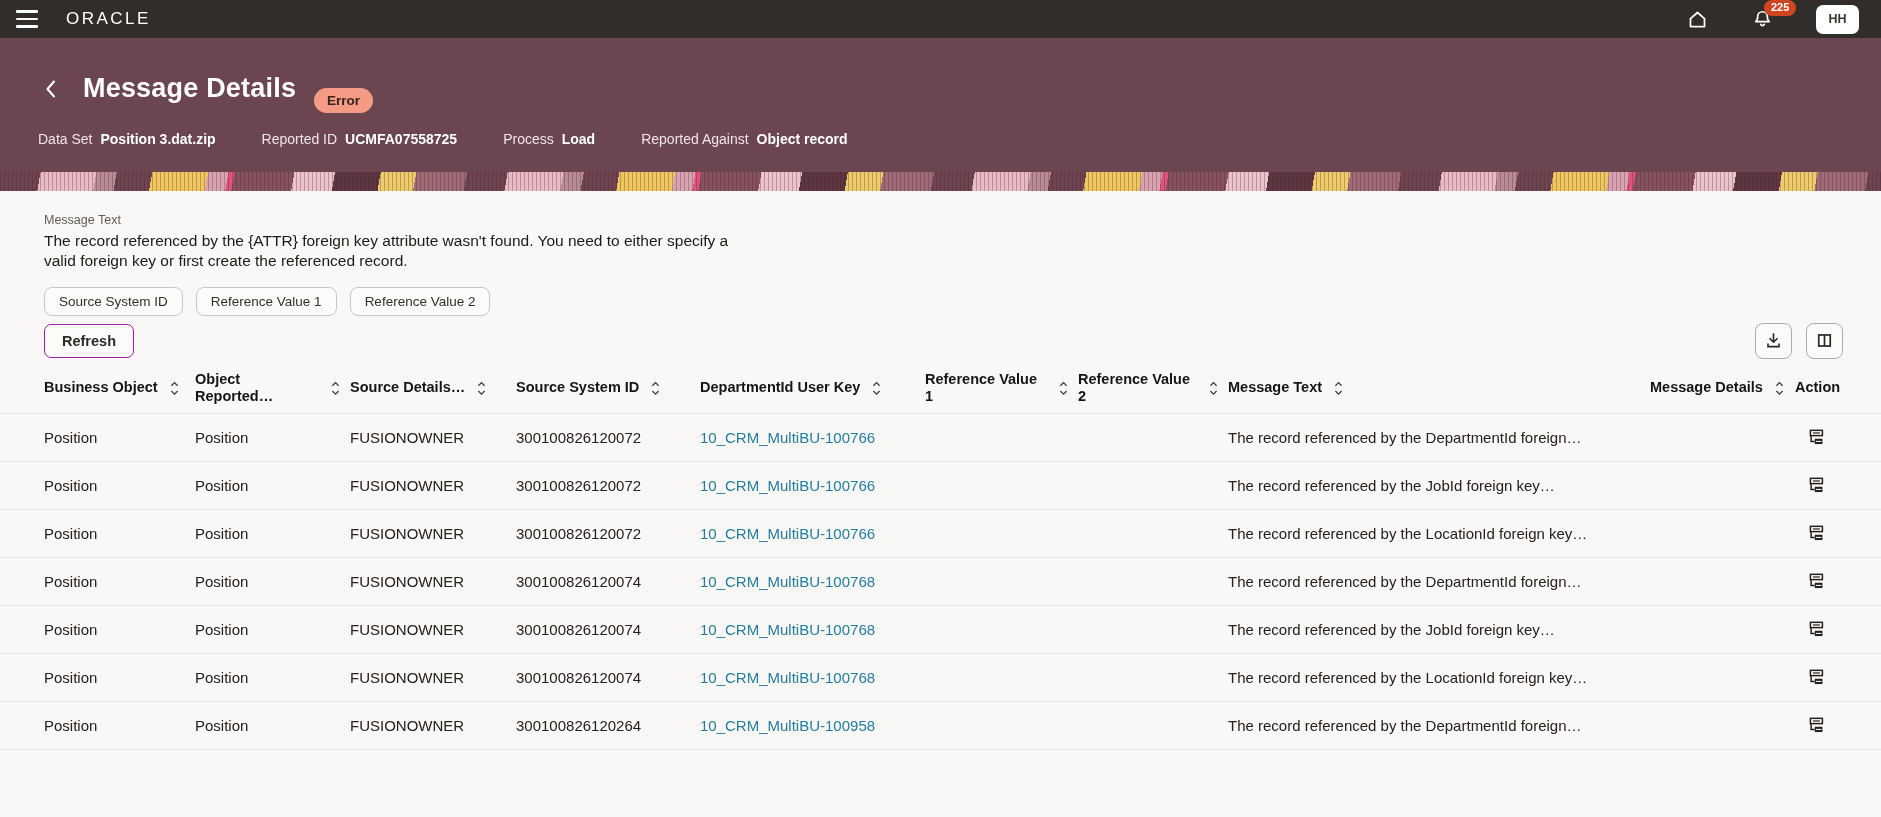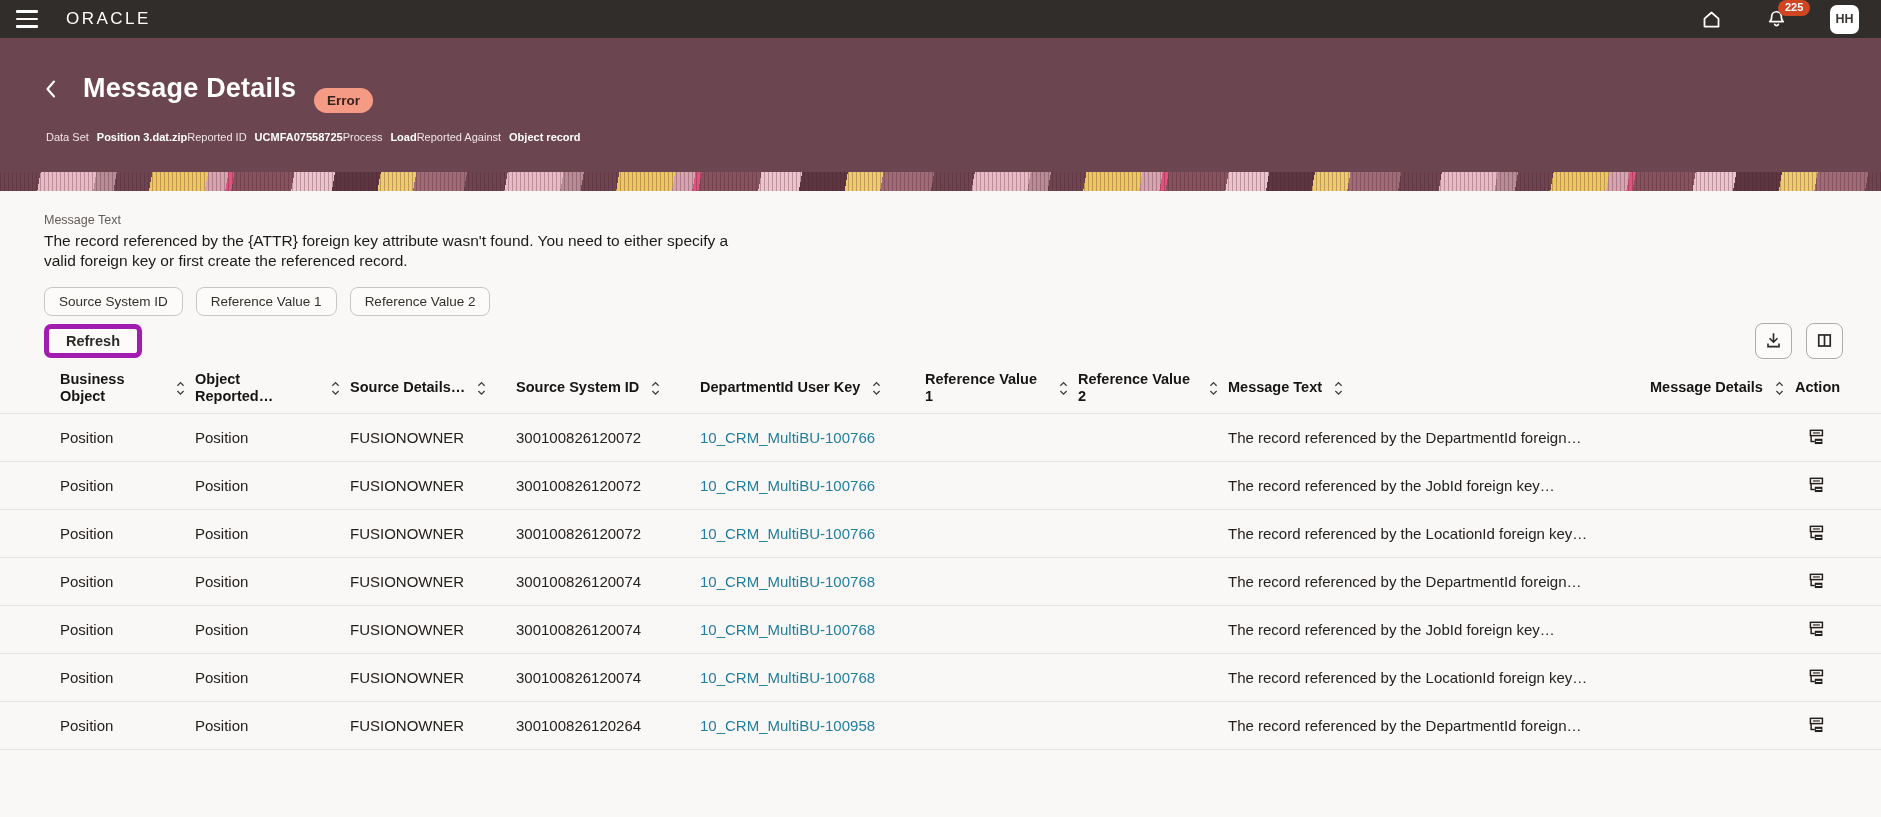--- a/index.html
+++ b/index.html
@@ -8,30 +8,30 @@
 
   
   .topbar { height:38px; background:#312d2a; display:flex; align-items:center; padding:0 22px 0 10px; }
   .hamburger { width:34px; height:34px; display:flex; flex-direction:column; justify-content:center; gap:5px; padding:0 6px; cursor:pointer; }
   .hamburger span { display:block; height:2.5px; background:#fff; border-radius:1px; }
   .logo { color:#fff; font-weight:normal; font-size:17px; letter-spacing:2.5px; margin-left:22px; }
   .topbar-right { margin-left:auto; display:flex; align-items:center; gap:42px; }
   .icon-btn-dark { background:none; border:none; cursor:pointer; position:relative; display:flex; align-items:center; }
   .notif-badge { position:absolute; top:-8px; left:13px; background:#cf4521; color:#fff; font-size:11px; font-weight:bold;
                  border-radius:999px; padding:1.5px 7px; line-height:1.2; }
-  .avatar { width:29px; height:29px; background:#fff; border-radius:7px; display:flex; align-items:center; justify-content:center;
+  .avatar { width:43px; height:29px; background:#fff; border-radius:7px; display:flex; align-items:center; justify-content:center;
             font-size:12.5px; font-weight:bold; color:#3a3632; cursor:pointer; }
 
   
   .banner { height:134px; background:#6b4650; color:#fff; padding:26px 44px 0 38px; }
   .banner-title-row { display:flex; align-items:center; gap:14px; }
   .back-btn { background:none; border:none; cursor:pointer; padding:4px 6px; display:flex; align-items:center; }
   .page-title { font-size:27px; font-weight:bold; letter-spacing:.2px; margin-left:6px; }
   .status-pill { background:#f59a85; color:#38231c; font-size:13.5px; font-weight:bold; border-radius:999px; padding:5px 13px; margin-left:4px;margin-top:24px; }
-  .meta-row { display:flex; margin-top:18px; margin-left:8px; font-size:11px; }
+  .meta-row { display:flex; gap:46px; margin-top:18px; font-size:14px; }
   .meta-pair { display:flex; gap:8px; align-items:baseline; }
   .meta-label { color:#f1e4e6; }
   .meta-value { font-weight:bold; color:#fff; }
 
   
   .pattern-strip { height:19px;
     background-image:
       repeating-linear-gradient(90deg, rgba(61,28,38,.28) 0 1px, rgba(0,0,0,0) 1px 4px),
       repeating-linear-gradient(100deg, #6e4450 0 40px, #e9b9c6 40px 95px, #b98b97 95px 115px,
         #6e4450 115px 150px, #efc75e 150px 205px, #d8a3b1 205px 225px, #e2527e 225px 231px,
@@ -50,32 +50,32 @@
                   font-size:15px; font-family:inherit; color:#201d1a; background:#fcfbfa; outline:none; }
   .search-input::placeholder { color:#6e6c69; }
   .search-icon-btn { position:absolute; right:4px; top:3px; width:34px; height:32px; background:none; border:none; cursor:pointer;
                      display:flex; align-items:center; justify-content:center; }
 
   .chips { display:flex; gap:13px; margin-top:15px; }
   .chip { background:#fcfbfa; border:1px solid #c9c7c5; border-radius:8px; padding:6px 14px; font-size:13.5px;
           color:#33302c; font-family:inherit; cursor:pointer; }
 
   .toolbar { display:flex; align-items:center; justify-content:space-between; margin-top:7px; }
-  .refresh-btn { height:34px; padding:0 17px; border:5px solid #a21caf; border-radius:7px; background:#fcfbfa;
+  .refresh-btn { height:34px; padding:0 17px; border:1px solid #a21caf; border-radius:7px; background:#fcfbfa;
                  font-size:14.5px; font-weight:bold; color:#2b2926; font-family:inherit; cursor:pointer; }
   .toolbar-icons { display:flex; gap:14px; }
   .sq-icon-btn { width:37px; height:36px; border:1px solid #aeacaa; border-radius:8px; background:#fcfbfa;
                  display:flex; align-items:center; justify-content:center; cursor:pointer; }
 
   
   table { border-collapse:collapse; table-layout:fixed; width:1881px; margin-top:4px; }
   col.c1{width:195px} col.c2{width:155px} col.c3{width:166px} col.c4{width:184px} col.c5{width:225px}
   col.c6{width:153px} col.c7{width:150px} col.c8{width:422px} col.c9{width:145px} col.c10{width:86px}
   th { text-align:left; font-size:14.5px; font-weight:bold; color:#161513; padding:8px 10px 8px 0; height:46px; vertical-align:middle; }
-  th:first-child, td:first-child { padding-left:60px; }
+  th:first-child, td:first-child { padding-left:44px; }
   .th-inner { display:flex; align-items:center; gap:12px; }
   .th-label { line-height:1.18; }
   .sort-icon { flex:none; display:flex; cursor:pointer; }
   tbody tr { border-top:1px solid #e7e5e3; }
   tbody tr:last-child { border-bottom:1px solid #e7e5e3; }
   td { height:48px; font-size:15px; vertical-align:middle; padding-right:10px; color:#24211e;
        white-space:nowrap; overflow:hidden; text-overflow:ellipsis; }
   td.link a { color:#217e9e; text-decoration:none; cursor:pointer; }
   td.action { padding-left:12px; }
   .action-btn { background:none; border:none; cursor:pointer; display:flex; align-items:center; }

